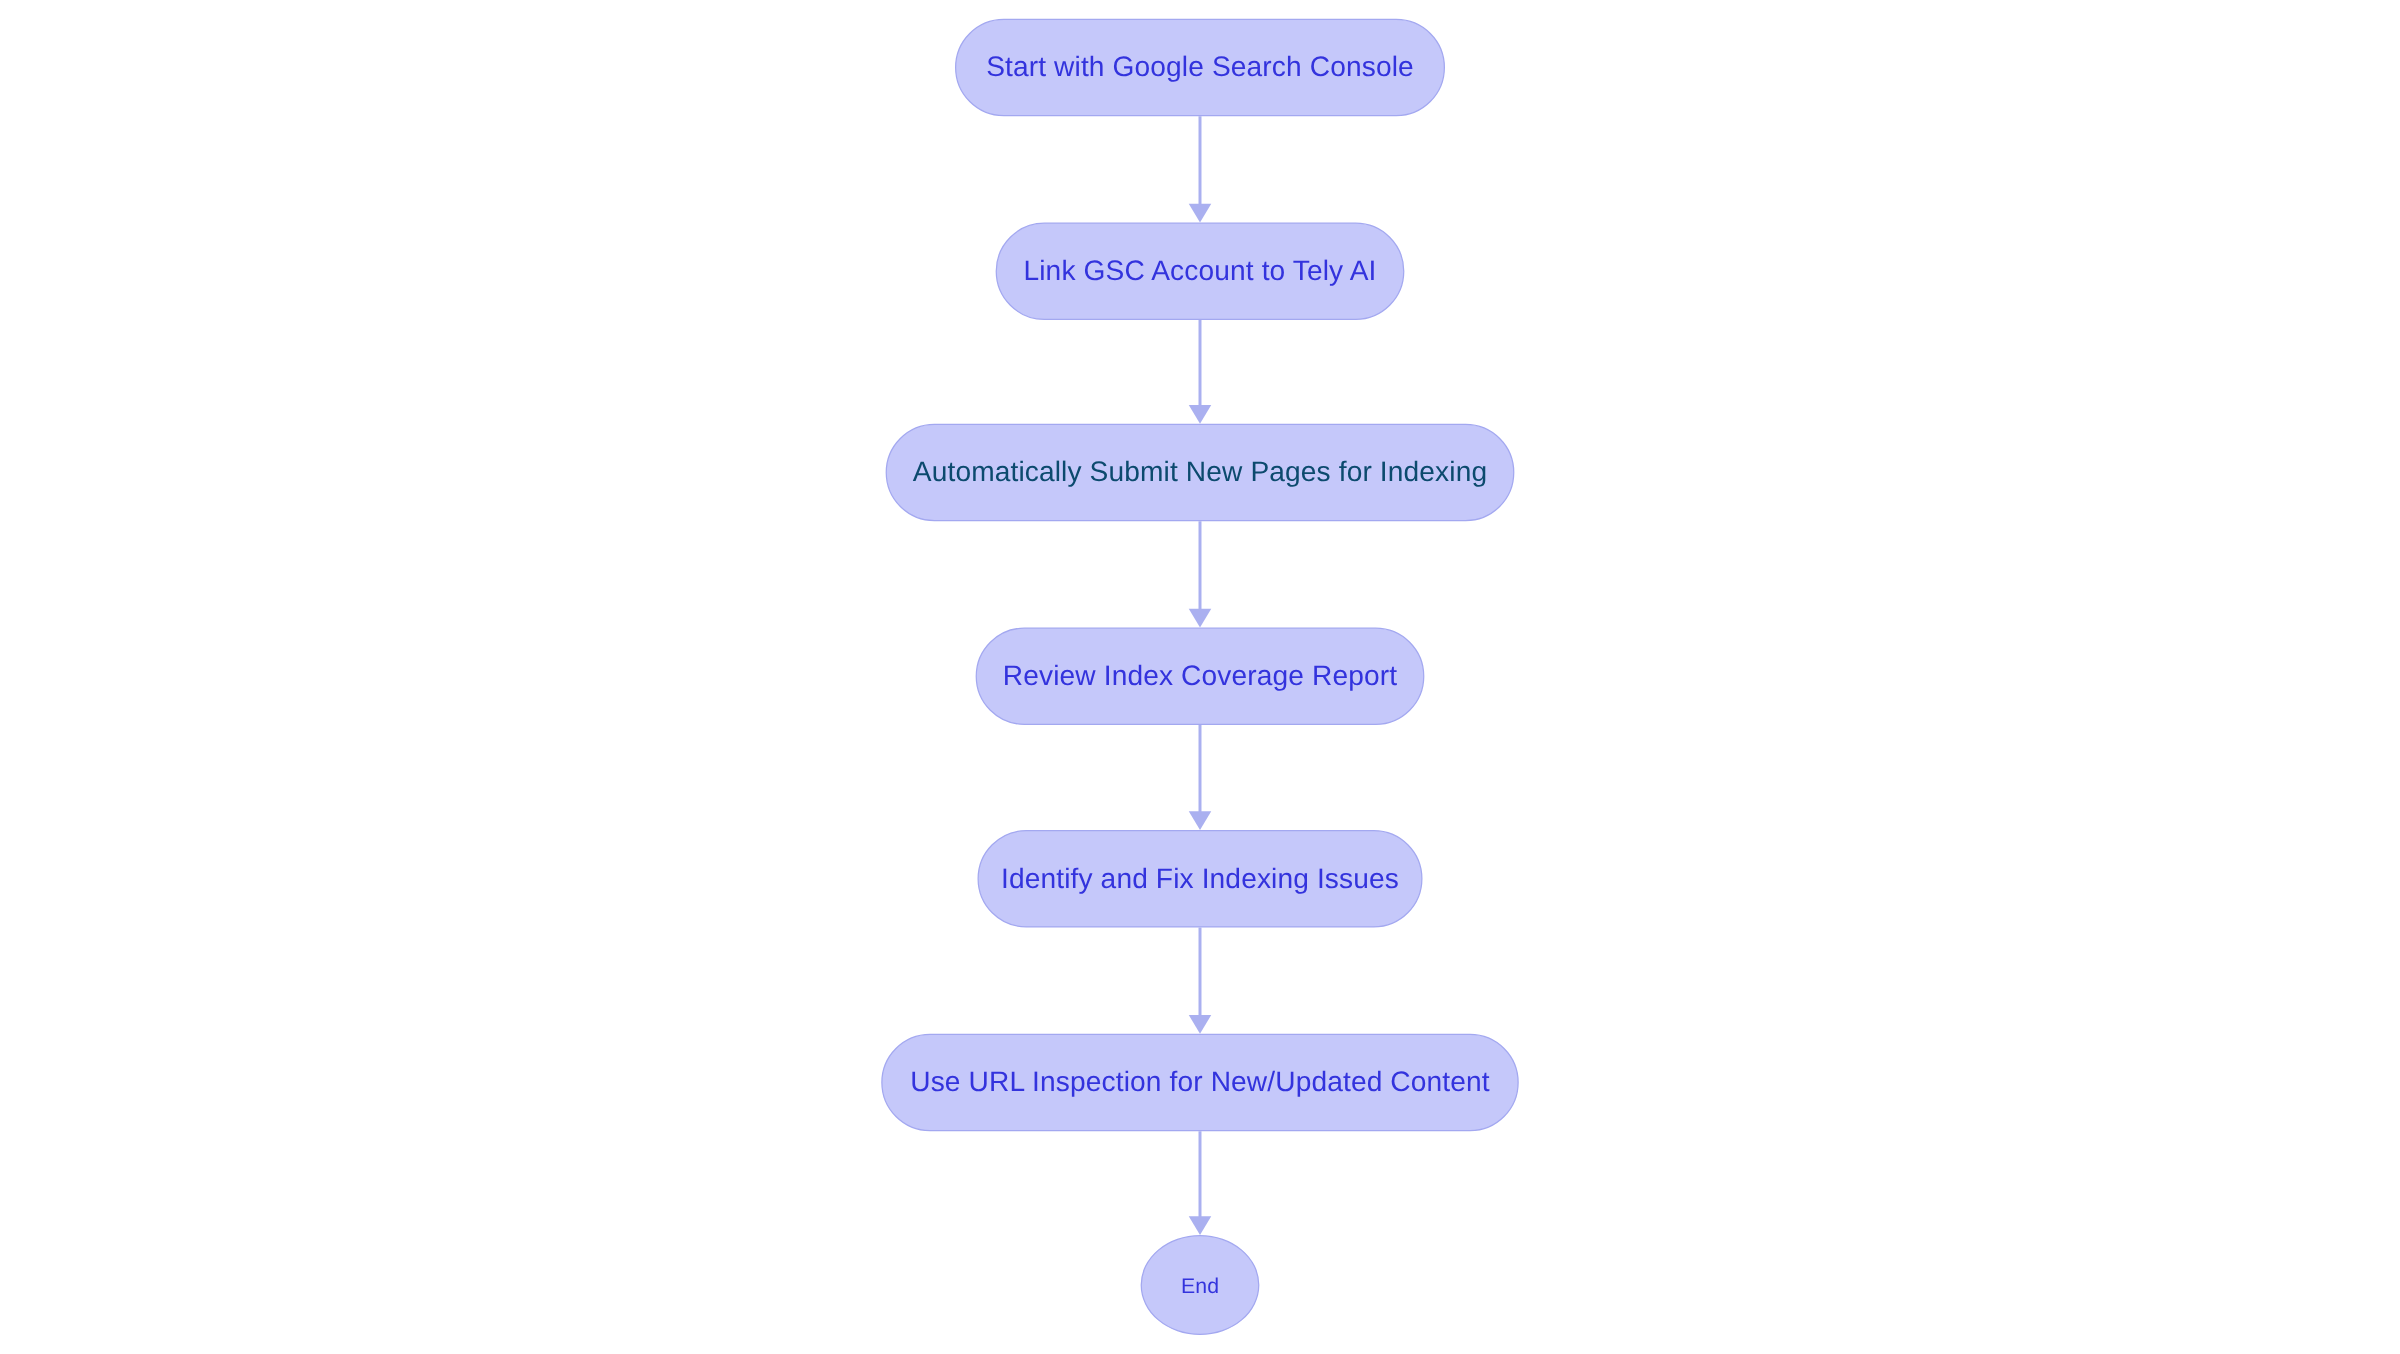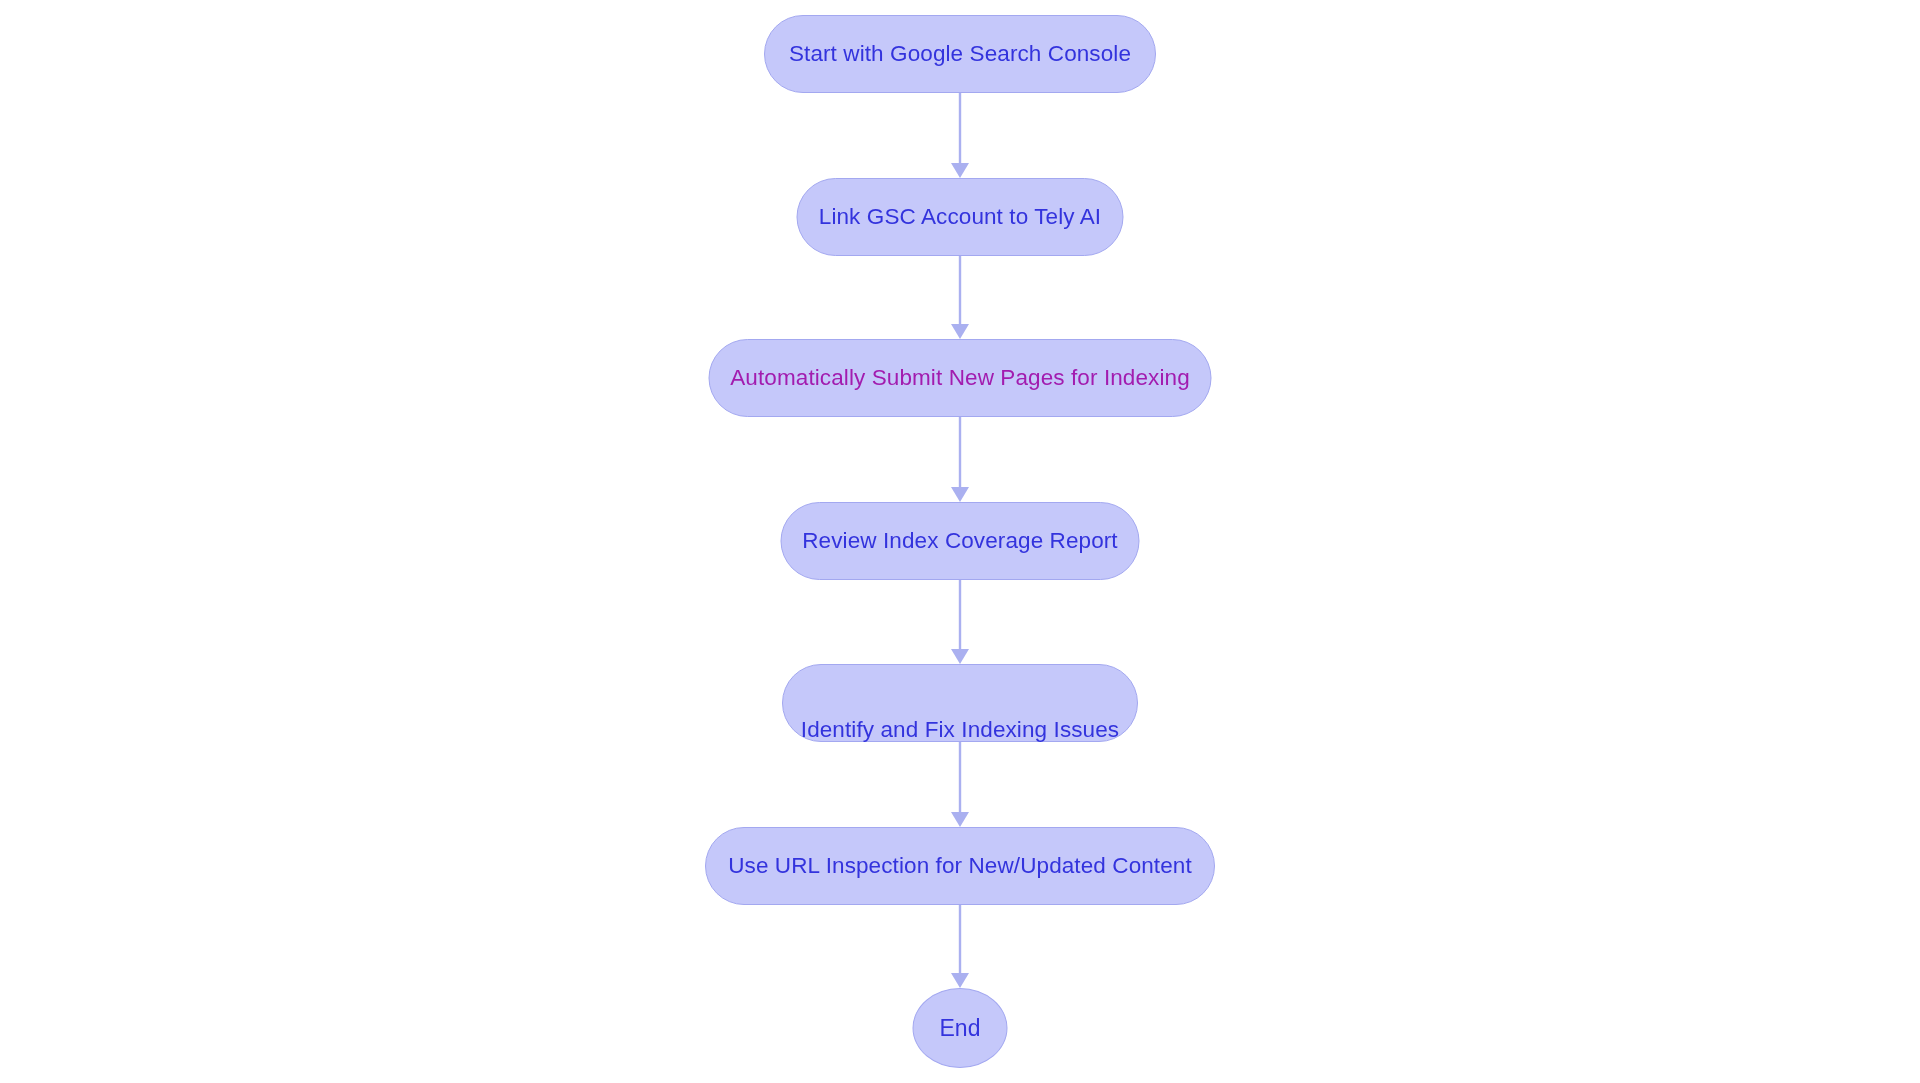--- a/index.html
+++ b/index.html
@@ -46,21 +46,21 @@
     font-size: 22.5px;
     font-weight: 400;
     letter-spacing: 0.1px;
     white-space: nowrap;
     line-height: 1;
   }
   .node.terminal {
     border-radius: 50%;
   }
   .node.terminal .node-label {
-    font-size: 23px;
+    font-size: 17px;
   }
 </style>
 </head>
 <body style="background: rgb(255, 255, 255);">
 
 <div id="flowchart-canvas">
 
   <svg id="connector-layer" viewBox="0 0 1920 1083" width="1920" height="1083" aria-hidden="true">
       <g>
         <line x1="960" y1="93" x2="960" y2="164" stroke="#aab0f0" stroke-width="2.4"></line>
@@ -89,26 +89,26 @@
     </svg>
 
   <div id="node-layer">
       <div class="node" style="left: 960px; top: 54px; width: 392px; height: 78px; background: rgb(197, 200, 250); border-color: rgb(163, 168, 240);">
         <span class="node-label" style="color: rgb(51, 51, 221);">Start with Google Search Console</span>
       </div>
       <div class="node" style="left: 960px; top: 217px; width: 327px; height: 78px; background: rgb(197, 200, 250); border-color: rgb(163, 168, 240); align-items: center;">
         <span class="node-label" style="color: rgb(51, 51, 221);">Link GSC Account to Tely AI</span>
       </div>
       <div class="node" style="left: 960px; top: 378px; width: 503px; height: 78px; background: rgb(197, 200, 250); border-color: rgb(163, 168, 240);">
-        <span class="node-label" style="color: #a21caf;">Automatically Submit New Pages for Indexing</span>
+        <span class="node-label" style="color: #0c4a6e;">Automatically Submit New Pages for Indexing</span>
       </div>
       <div class="node" style="left: 960px; top: 541px; width: 359px; height: 78px; background: rgb(197, 200, 250); border-color: rgb(163, 168, 240);">
         <span class="node-label" style="color: rgb(51, 51, 221);">Review Index Coverage Report</span>
       </div>
-      <div class="node" style="left: 960px; top: 703px; width: 356px; height: 78px; background: rgb(197, 200, 250); border-color: rgb(163, 168, 240); align-items: flex-end;">
+      <div class="node" style="left: 960px; top: 703px; width: 356px; height: 78px; background: rgb(197, 200, 250); border-color: rgb(163, 168, 240);">
         <span class="node-label" style="color: rgb(51, 51, 221);">Identify and Fix Indexing Issues</span>
       </div>
       <div class="node" style="left: 960px; top: 866px; width: 510px; height: 78px; background: rgb(197, 200, 250); border-color: rgb(163, 168, 240);">
         <span class="node-label" style="color: rgb(51, 51, 221);">Use URL Inspection for New/Updated Content</span>
       </div>
       <div class="node terminal" style="left: 960px; top: 1028px; width: 95px; height: 80px; background: rgb(197, 200, 250); border-color: rgb(163, 168, 240);">
         <span class="node-label" style="color: rgb(51, 51, 221);">End</span>
       </div>
     </div>
 

